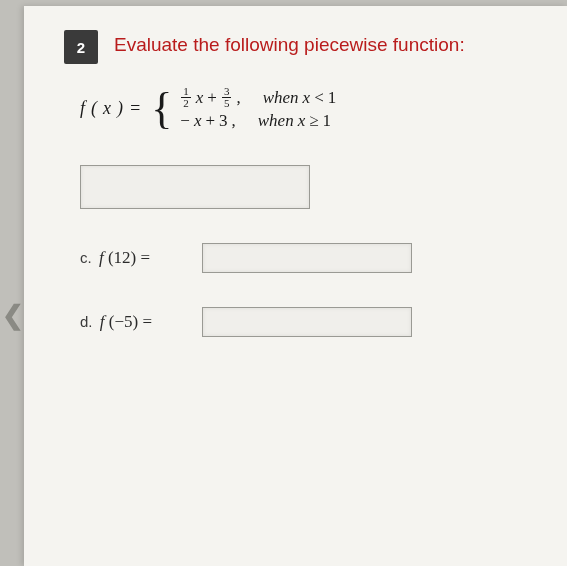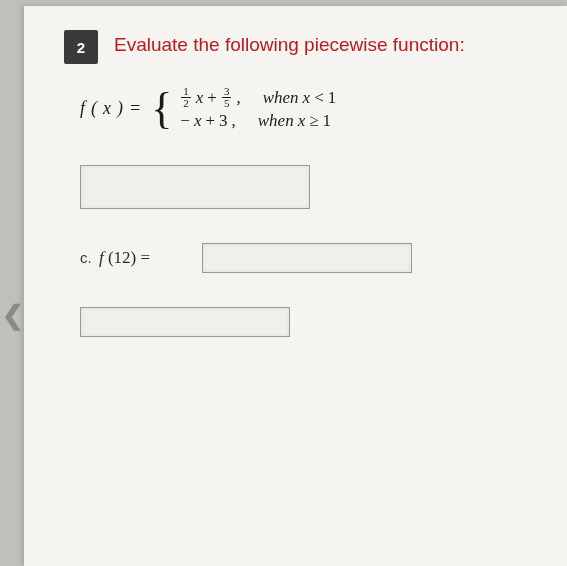--- a/index.html
+++ b/index.html
@@ -196,18 +196,24 @@
       <div class="albl">
         <span class="lead">c.</span>
         <span class="fn">f</span>
         <span>(12)</span>
         <span>=</span>
       </div>
       <div class="ansbox small"></div>
     </div>
 
     <div class="answer-row small">
+      <div class="albl">
+        <span class="lead">d.</span>
+        <span class="fn">f</span>
+        <span>(−5)</span>
+        <span>=</span>
+      </div>
       <div class="ansbox small"></div>
     </div>
 
   </div>
 
 </div>
 
 </body></html>

